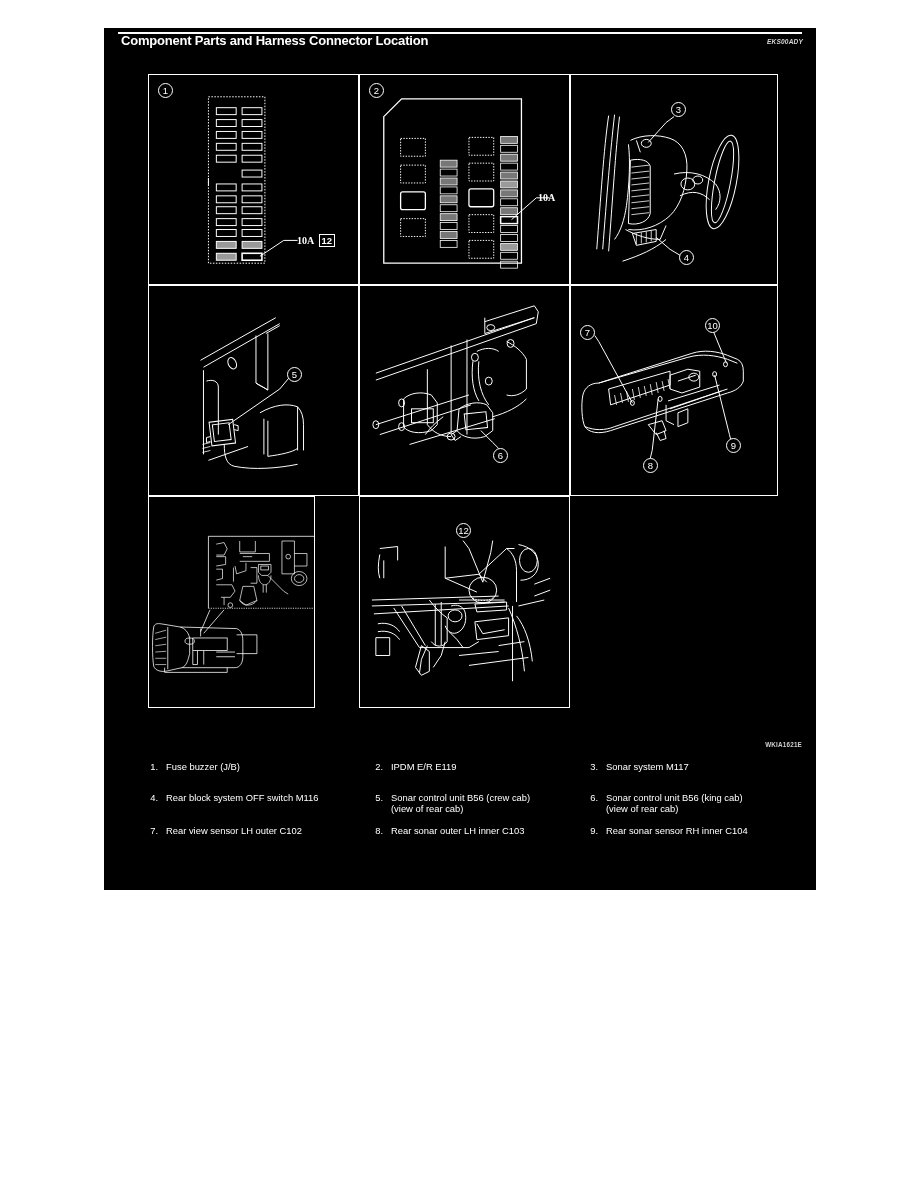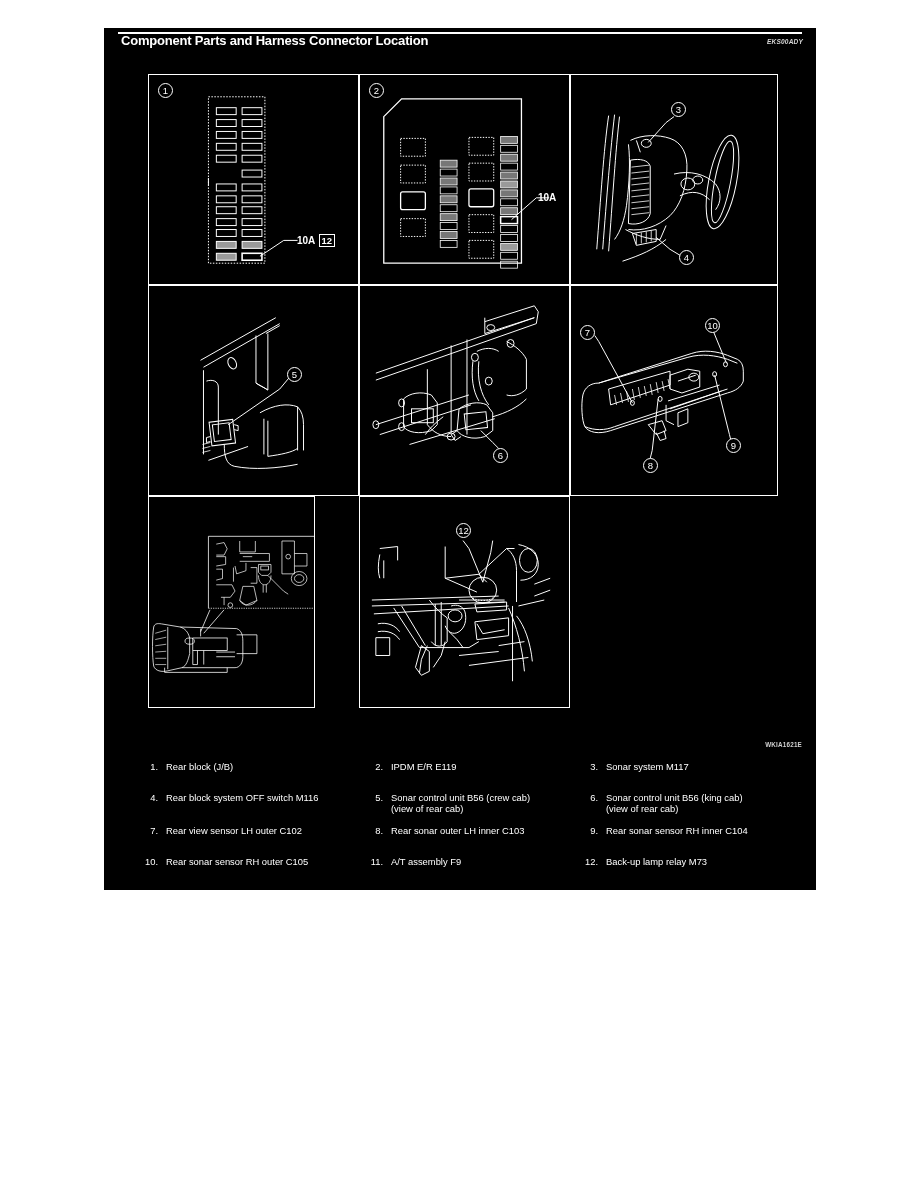--- a/index.html
+++ b/index.html
@@ -98,21 +98,21 @@
     font-size: 9.5px;
     line-height: 14px;
     text-align: center;
     box-sizing: border-box;
     background: #000000;
     z-index: 6;
   }
   .lbl {
     position: absolute;
     color: #ffffff;
-    font-family: Liberation Sans, sans-serif;
+    font-family: Liberation Serif, serif;
     font-size: 10px;
     font-weight: bold;
     white-space: nowrap;
     z-index: 6;
   }
   .boxnum {
     position: absolute;
     color: #ffffff;
     font-family: "Liberation Sans", sans-serif;
     font-size: 9.5px;
@@ -624,21 +624,21 @@
 
     </div>
 
     <div id="legend-code">WKIA1621E</div>
 
     <div id="legend">
 
       <div class="leg-row" style="height:31px;">
         <div class="leg-item" style="left:0px; top:0px; width:225px;">
           <span class="leg-num">1.</span>
-          <span class="leg-txt">Rear block (J/B)</span>
+          <span class="leg-txt">Fuse buzzer (J/B)</span>
         </div>
         <div class="leg-item" style="left:225px; top:0px; width:215px;">
           <span class="leg-num">2.</span>
           <span class="leg-txt">IPDM E/R E119</span>
         </div>
         <div class="leg-item" style="left:440px; top:0px; width:210px;">
           <span class="leg-num">3.</span>
           <span class="leg-txt">Sonar system M117</span>
         </div>
       </div>
@@ -668,31 +668,17 @@
         <div class="leg-item" style="left:225px; top:0px; width:215px;">
           <span class="leg-num">8.</span>
           <span class="leg-txt">Rear sonar outer LH inner C103</span>
         </div>
         <div class="leg-item" style="left:440px; top:0px; width:210px;">
           <span class="leg-num">9.</span>
           <span class="leg-txt">Rear sonar sensor RH inner C104</span>
         </div>
       </div>
 
-      <div class="leg-row" style="height:26px;">
-        <div class="leg-item" style="left:0px; top:0px; width:225px;">
-          <span class="leg-num">10.</span>
-          <span class="leg-txt">Rear sonar sensor RH outer C105</span>
-        </div>
-        <div class="leg-item" style="left:225px; top:0px; width:215px;">
-          <span class="leg-num">11.</span>
-          <span class="leg-txt">A/T assembly F9</span>
-        </div>
-        <div class="leg-item" style="left:440px; top:0px; width:210px;">
-          <span class="leg-num">12.</span>
-          <span class="leg-txt">Back-up lamp relay M73</span>
-        </div>
-      </div>
 
     </div>
 
   </div>
 </div>
 
 </body></html>

